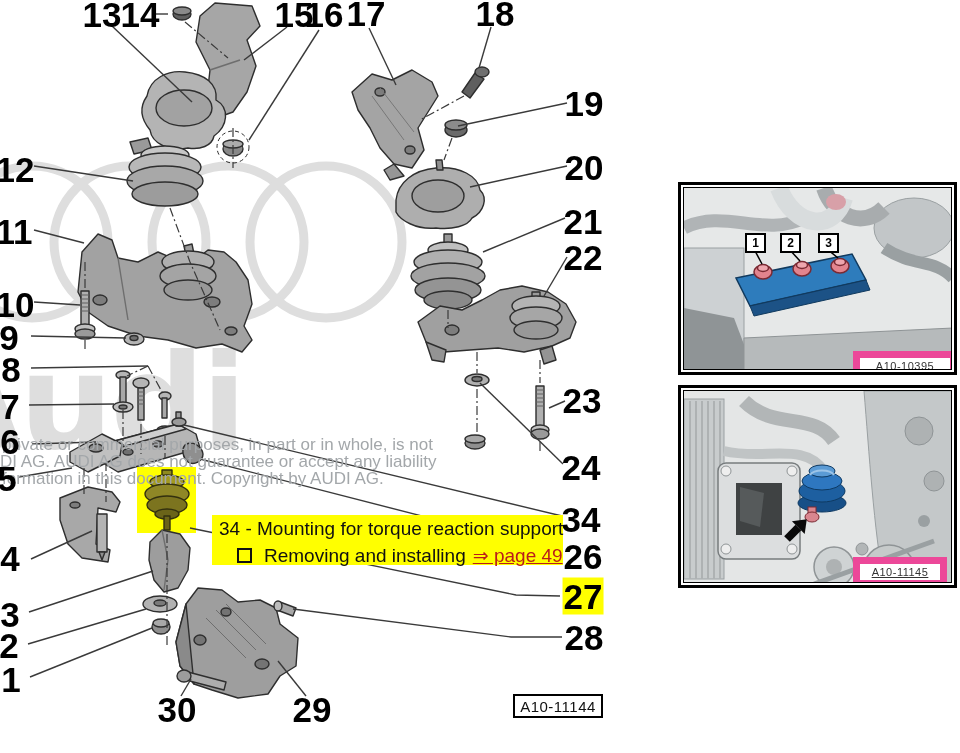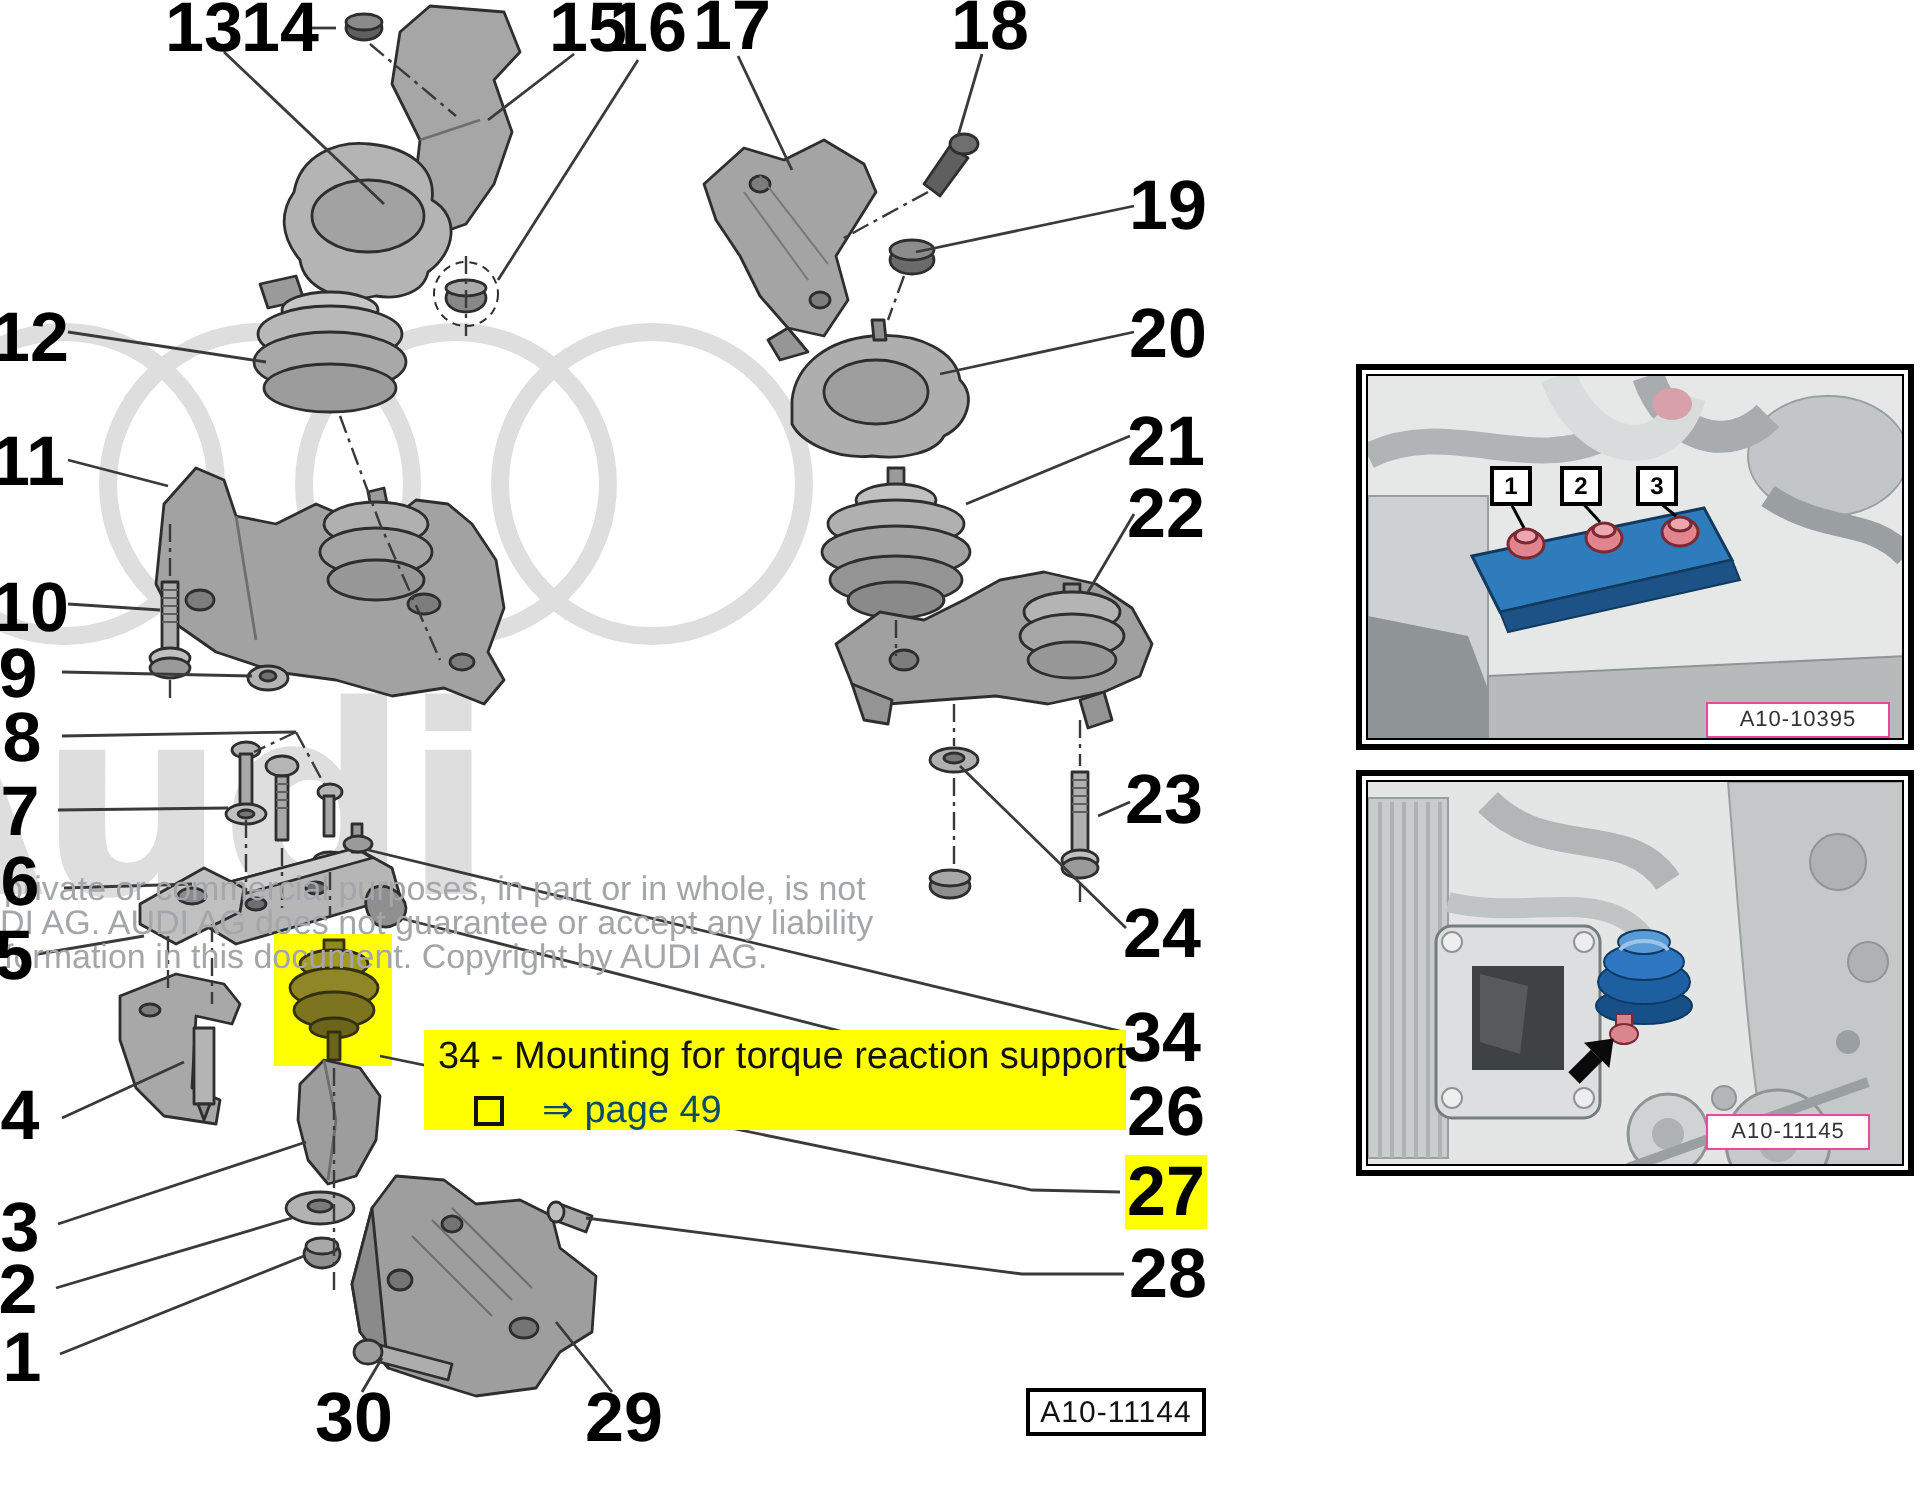--- a/index.html
+++ b/index.html
@@ -24,36 +24,36 @@
       color:#000;white-space:nowrap;}
   .co.hl{background:#ffff00;padding:1px 1px;}
 
   
   #tooltip{left:212px;top:515px;width:351px;height:50px;background:#ffff00;
     font-size:19px;color:#111;}
   #tooltip .t-title{padding:3px 0 0 7px;white-space:nowrap;}
   #tooltip .t-row{padding:4px 0 0 25px;white-space:nowrap;display:flex;align-items:center;}
   #tooltip .chk{display:inline-block;width:11px;height:11px;border:2px solid #111;
     margin-right:12px;flex:0 0 auto;}
-  #tooltip .t-link{color:#0c4a6e;margin-left:7px;cursor:pointer;}
+  #tooltip .t-link{color:#b91c1c;text-decoration:underline;margin-left:7px;cursor:pointer;}
 
   
   #figure-code{left:513px;top:694px;width:86px;height:20px;border:2px solid #000;
     font-size:15px;letter-spacing:0.5px;display:flex;align-items:center;
     justify-content:center;color:#111;background:#fff;}
 
   
   .inset{border:3px solid #000;background:#fff;}
   .inset .inner{position:absolute;left:2px;top:2px;right:2px;bottom:2px;border:1px solid #000;
     overflow:hidden;}
   #inset-1{left:678px;top:182px;width:273px;height:187px;}
   #inset-2{left:678px;top:385px;width:273px;height:197px;}
-  .photo-label{position:absolute;background:#fff;border:1px solid #ec4899;color:#333;
+  .photo-label{position:absolute;background:#fff;border:7px solid #ec4899;color:#333;
     font-size:11px;display:flex;align-items:center;justify-content:center;
-    letter-spacing:0.5px;}
+    letter-spacing:0.5px;text-decoration:underline;}
   .inset-co{position:absolute;width:17px;height:16px;background:#fff;border:2px solid #000;
     font-weight:bold;font-size:12px;display:flex;align-items:center;justify-content:center;
     color:#000;}
 </style>
 </head>
 <body>
 
 <div id="brand-watermark" class="abs">Audi</div>
 
 <svg id="diagram-svg" class="abs" style="left:0;top:0" width="960" height="753" viewBox="0 0 960 753">
@@ -297,20 +297,21 @@
 <div class="abs co" style="left:583px;top:556px">26</div>
 <div class="abs co hl" style="left:583px;top:596px">27</div>
 <div class="abs co" style="left:584px;top:637px">28</div>
 <div class="abs co" style="left:312px;top:709px">29</div>
 <div class="abs co" style="left:177px;top:709px">30</div>
 
 <div id="tooltip" class="abs">
   <div class="t-title">34 - Mounting for torque reaction support</div>
   <div class="t-row">
     <span class="chk"></span>
+    <span>Removing and installing</span>
     <span class="t-link">⇒ page 49</span>
   </div>
 </div>
 
 <div id="figure-code" class="abs">A10-11144</div>
 
 <div id="inset-1" class="abs inset">
   <div class="inner">
     <svg width="269" height="183" viewBox="0 0 269 183">
       <rect x="0" y="0" width="269" height="183" fill="#e6e8e8"></rect>

